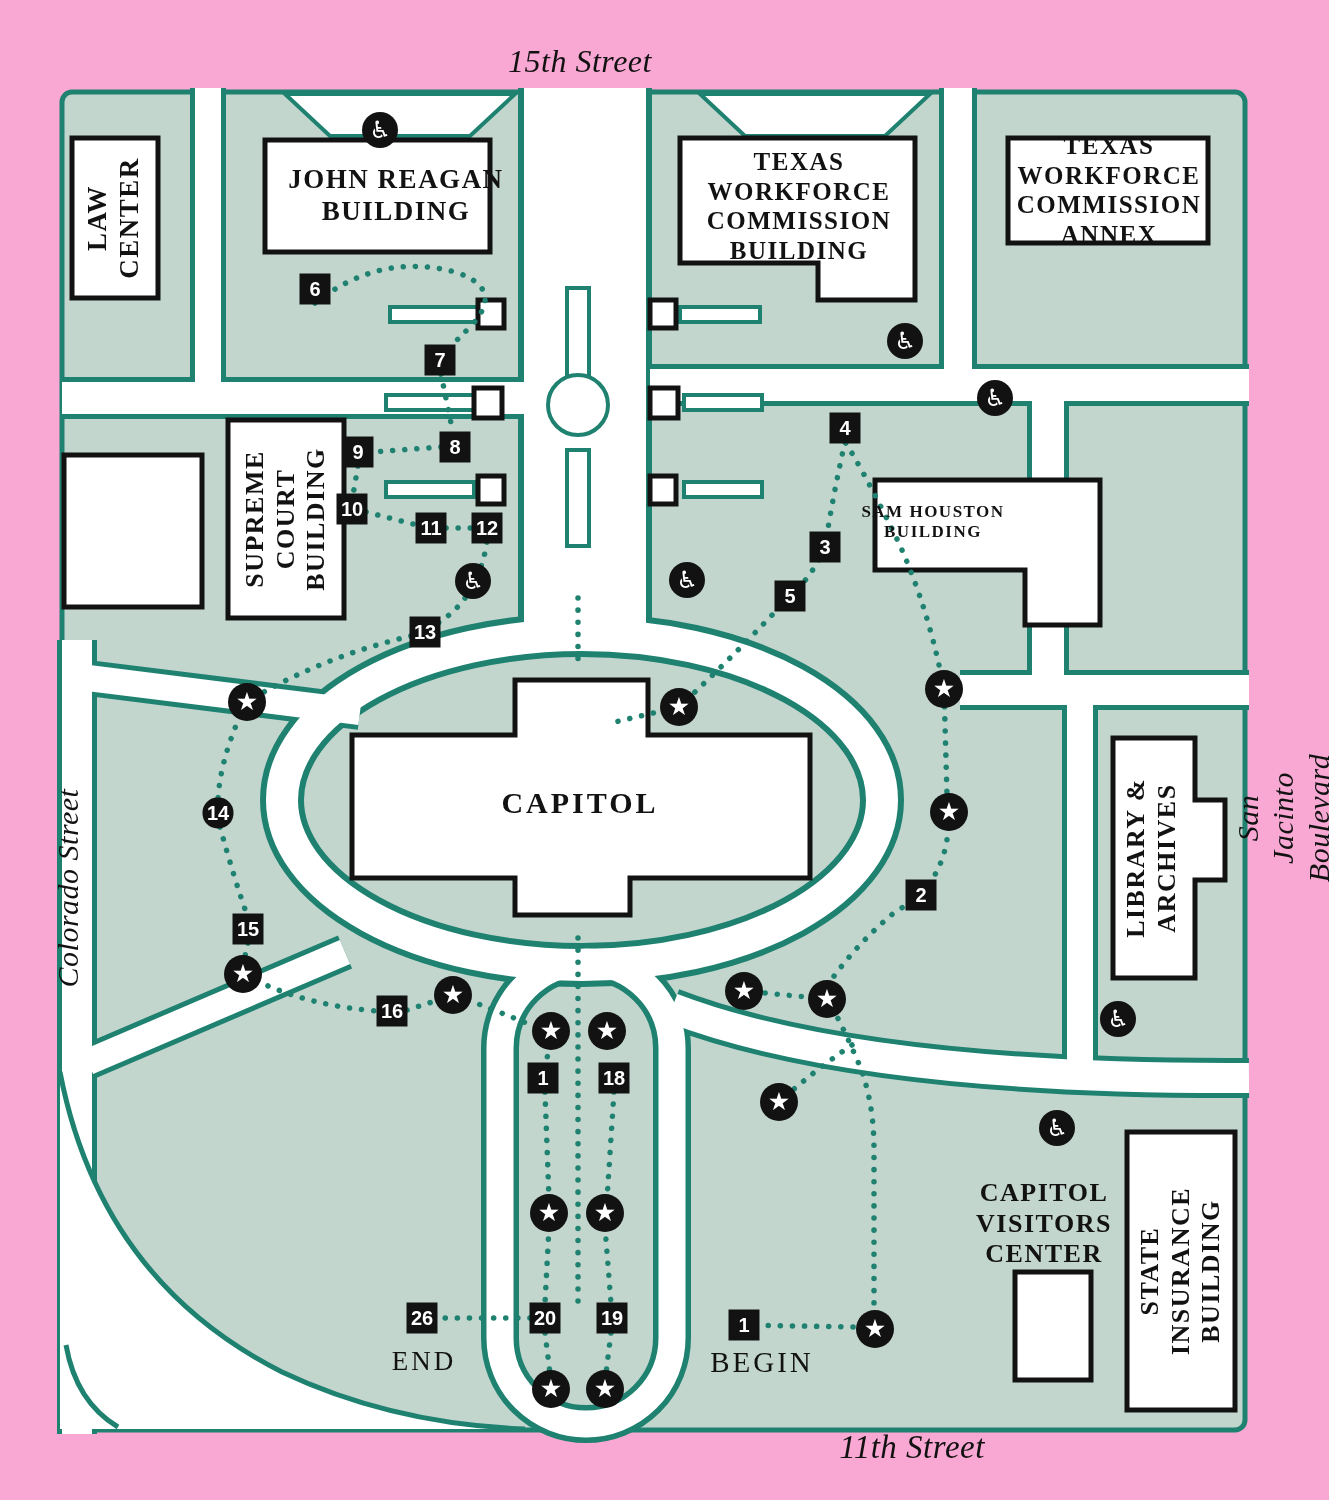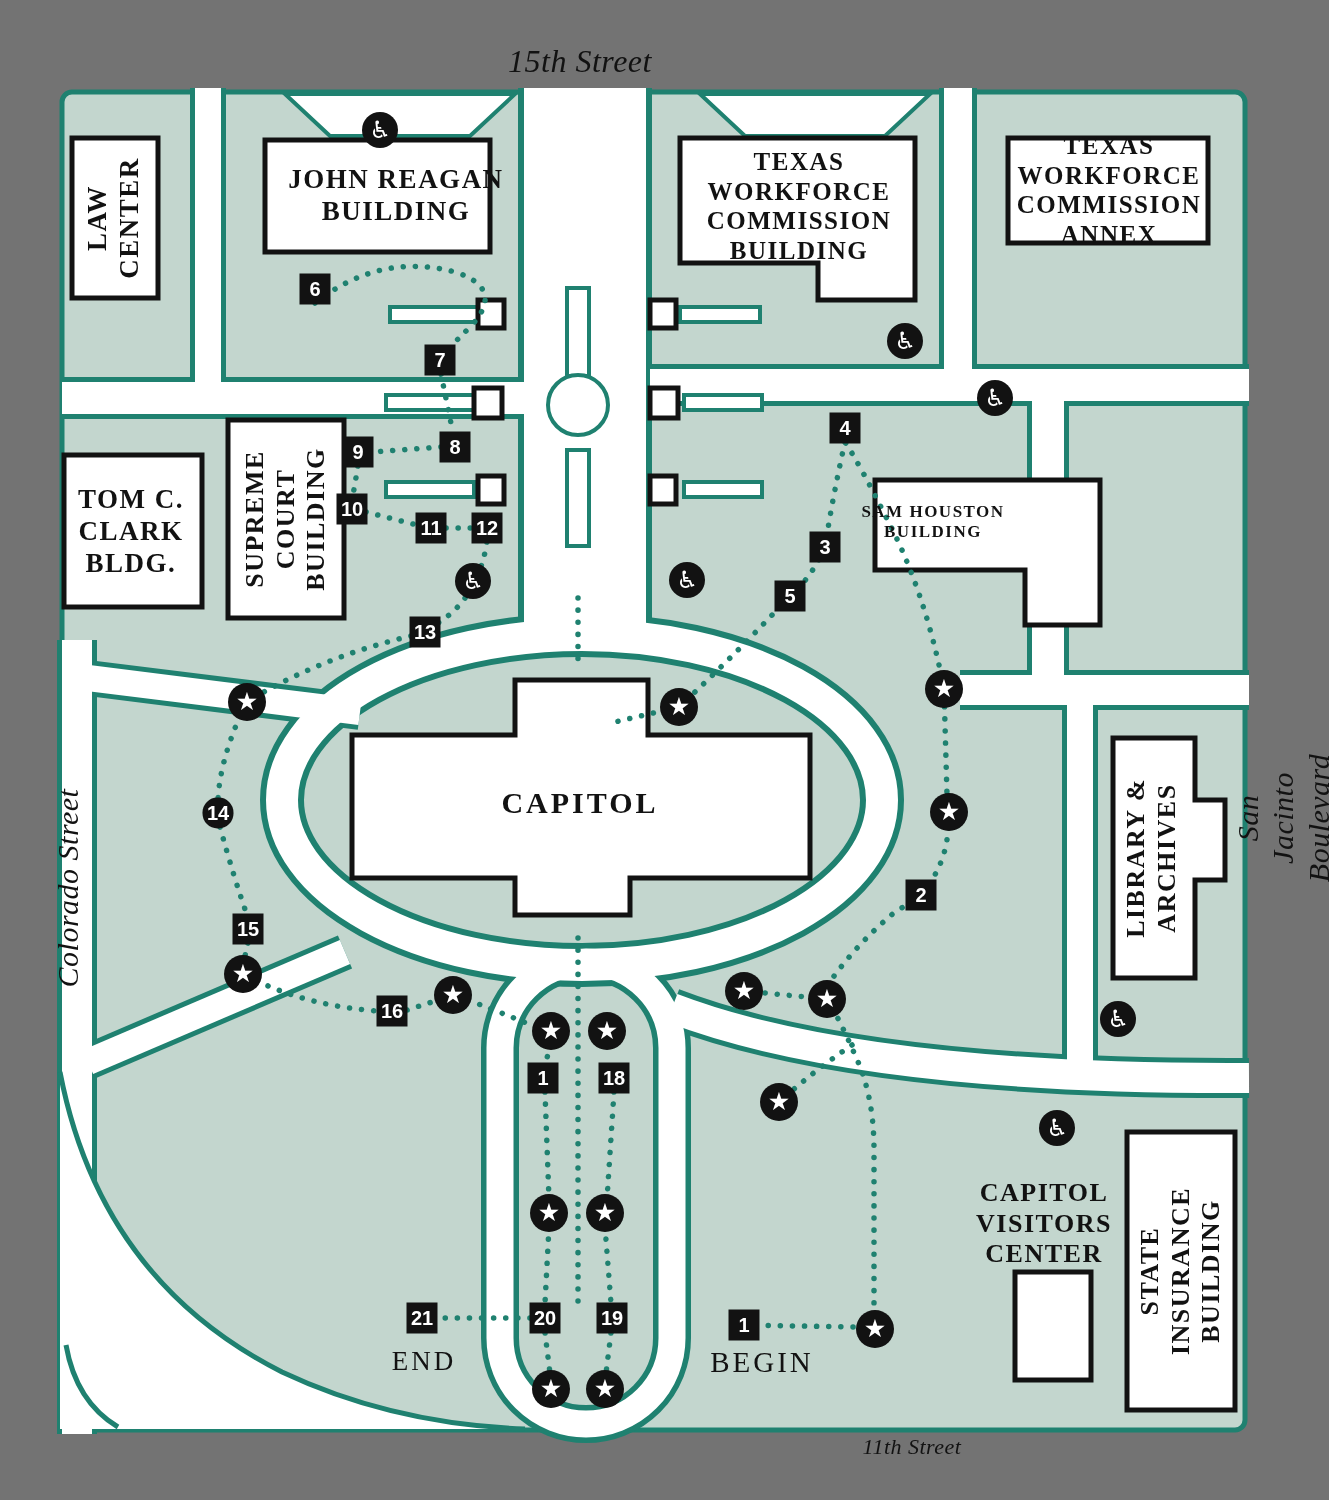--- a/index.html
+++ b/index.html
@@ -1,16 +1,16 @@
 <!DOCTYPE html>
 <html><head>
 <meta charset="utf-8">
 <style>
   html,body{margin:0;padding:0;background:#ffffff;}
-  #map-wrap{position:relative;width:1329px;height:1500px;background:#737373;overflow:hidden;
+  #map-wrap{position:relative;width:1329px;height:1500px;background:#f9a8d4;overflow:hidden;
             font-family:"Liberation Serif",serif;text-decoration:underline;}
   #map-svg{position:absolute;left:0;top:0;}
   #label-layer,#marker-layer{position:absolute;left:0;top:0;width:1329px;height:1500px;pointer-events:none;}
   .lbl{position:absolute;transform:translate(-50%,-50%);color:#121212;text-align:center;
        white-space:pre-line;font-weight:bold;letter-spacing:1.5px;line-height:1.18;}
   .lbl.rot{transform:translate(-50%,-50%) rotate(-90deg);}
   .street{font-weight:normal;font-style:italic;letter-spacing:0.5px;}
   .routeword{font-weight:normal;letter-spacing:3px;}
   .stop{position:absolute;transform:translate(-50%,-50%);width:31px;height:31px;background:#121212;
         color:#ffffff;display:flex;align-items:center;justify-content:center;
@@ -136,39 +136,36 @@
     <path d="M605,1227 L611,1303"></path>
     <path d="M549,1227 L545,1303"></path>
     <path d="M530,1318 L440,1318"></path>
     <path d="M545,1333 L550,1373"></path>
     <path d="M611,1333 L606,1373"></path>
   </g>
 </svg>
 
 <div id="label-layer">
   <div class="lbl street" style="left:580px;top:62px;font-size:32px;">15th Street</div>
-  <div class="lbl street" style="left:912px;top:1447px;font-size:22px;">11th Street</div>
+  <div class="lbl street" style="left:912px;top:1447px;font-size:33px;">11th Street</div>
   <div class="lbl street rot" style="left:68px;top:888px;font-size:30px;">Colorado Street</div>
   <div class="lbl street rot" style="left:1283px;top:818px;font-size:30px;">San Jacinto Boulevard</div>
 
   <div class="lbl rot" style="left:114px;top:218px;font-size:27px;">LAW
 CENTER</div>
   <div class="lbl" style="left:378px;top:196px;font-size:27px;margin-left:18px;">JOHN REAGAN
 BUILDING</div>
   <div class="lbl" style="left:799px;top:206px;font-size:25px;">TEXAS
 WORKFORCE
 COMMISSION
 BUILDING</div>
   <div class="lbl" style="left:1109px;top:190px;font-size:25px;">TEXAS
 WORKFORCE
 COMMISSION
 ANNEX</div>
-  <div class="lbl" style="left:131px;top:532px;font-size:27px;">TOM C.
-CLARK
-BLDG.</div>
   <div class="lbl rot" style="left:286px;top:519px;font-size:26px;">SUPREME
 COURT
 BUILDING</div>
   <div class="lbl" style="left:933px;top:522px;font-size:17px;">SAM HOUSTON
 BUILDING</div>
   <div class="lbl" style="left:580px;top:803px;font-size:30px;letter-spacing:3px;">CAPITOL</div>
   <div class="lbl rot" style="left:1152px;top:858px;font-size:26px;">LIBRARY &amp;
 ARCHIVES</div>
   <div class="lbl" style="left:1044px;top:1224px;font-size:26px;">CAPITOL
 VISITORS
@@ -195,21 +192,21 @@
       <div class="stop" style="left: 431px; top: 528px;">11</div>
       <div class="stop" style="left: 487px; top: 528px;">12</div>
       <div class="stop" style="left: 425px; top: 632px;">13</div>
       <div class="stop" style="left: 218px; top: 813px; border-radius: 15px;">14</div>
       <div class="stop" style="left: 248px; top: 929px;">15</div>
       <div class="stop" style="left: 392px; top: 1011px;">16</div>
       <div class="stop" style="left: 543px; top: 1078px;">1</div>
       <div class="stop" style="left: 614px; top: 1078px;">18</div>
       <div class="stop" style="left: 612px; top: 1318px;">19</div>
       <div class="stop" style="left: 545px; top: 1318px;">20</div>
-      <div class="stop" style="left: 422px; top: 1318px;">21</div>
+      <div class="stop" style="left: 422px; top: 1318px;">26</div>
       <div class="star" style="left: 247px; top: 702px;">★</div>
       <div class="star" style="left: 679px; top: 707px;">★</div>
       <div class="star" style="left: 944px; top: 689px;">★</div>
       <div class="star" style="left: 949px; top: 812px;">★</div>
       <div class="star" style="left: 243px; top: 974px;">★</div>
       <div class="star" style="left: 453px; top: 995px;">★</div>
       <div class="star" style="left: 551px; top: 1031px;">★</div>
       <div class="star" style="left: 607px; top: 1031px;">★</div>
       <div class="star" style="left: 744px; top: 991px;">★</div>
       <div class="star" style="left: 827px; top: 999px;">★</div>

